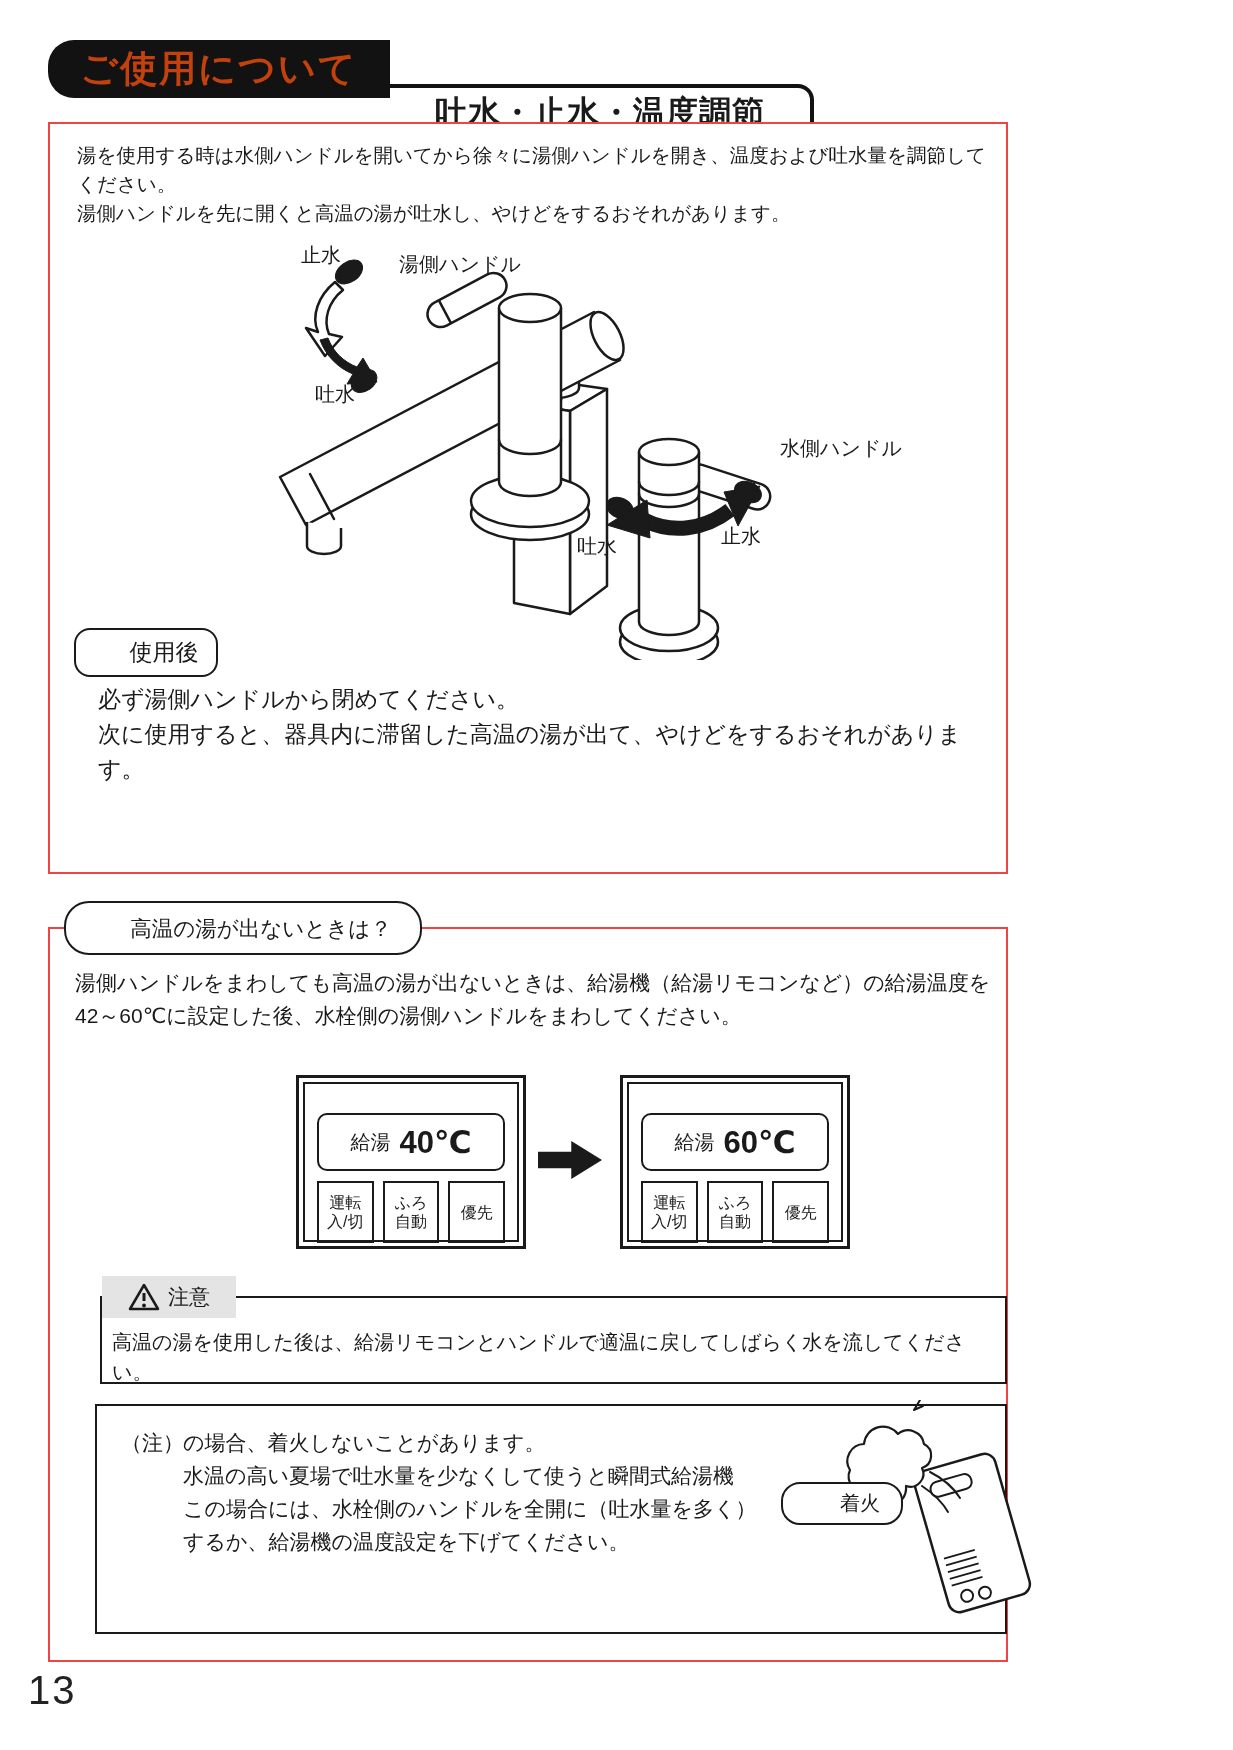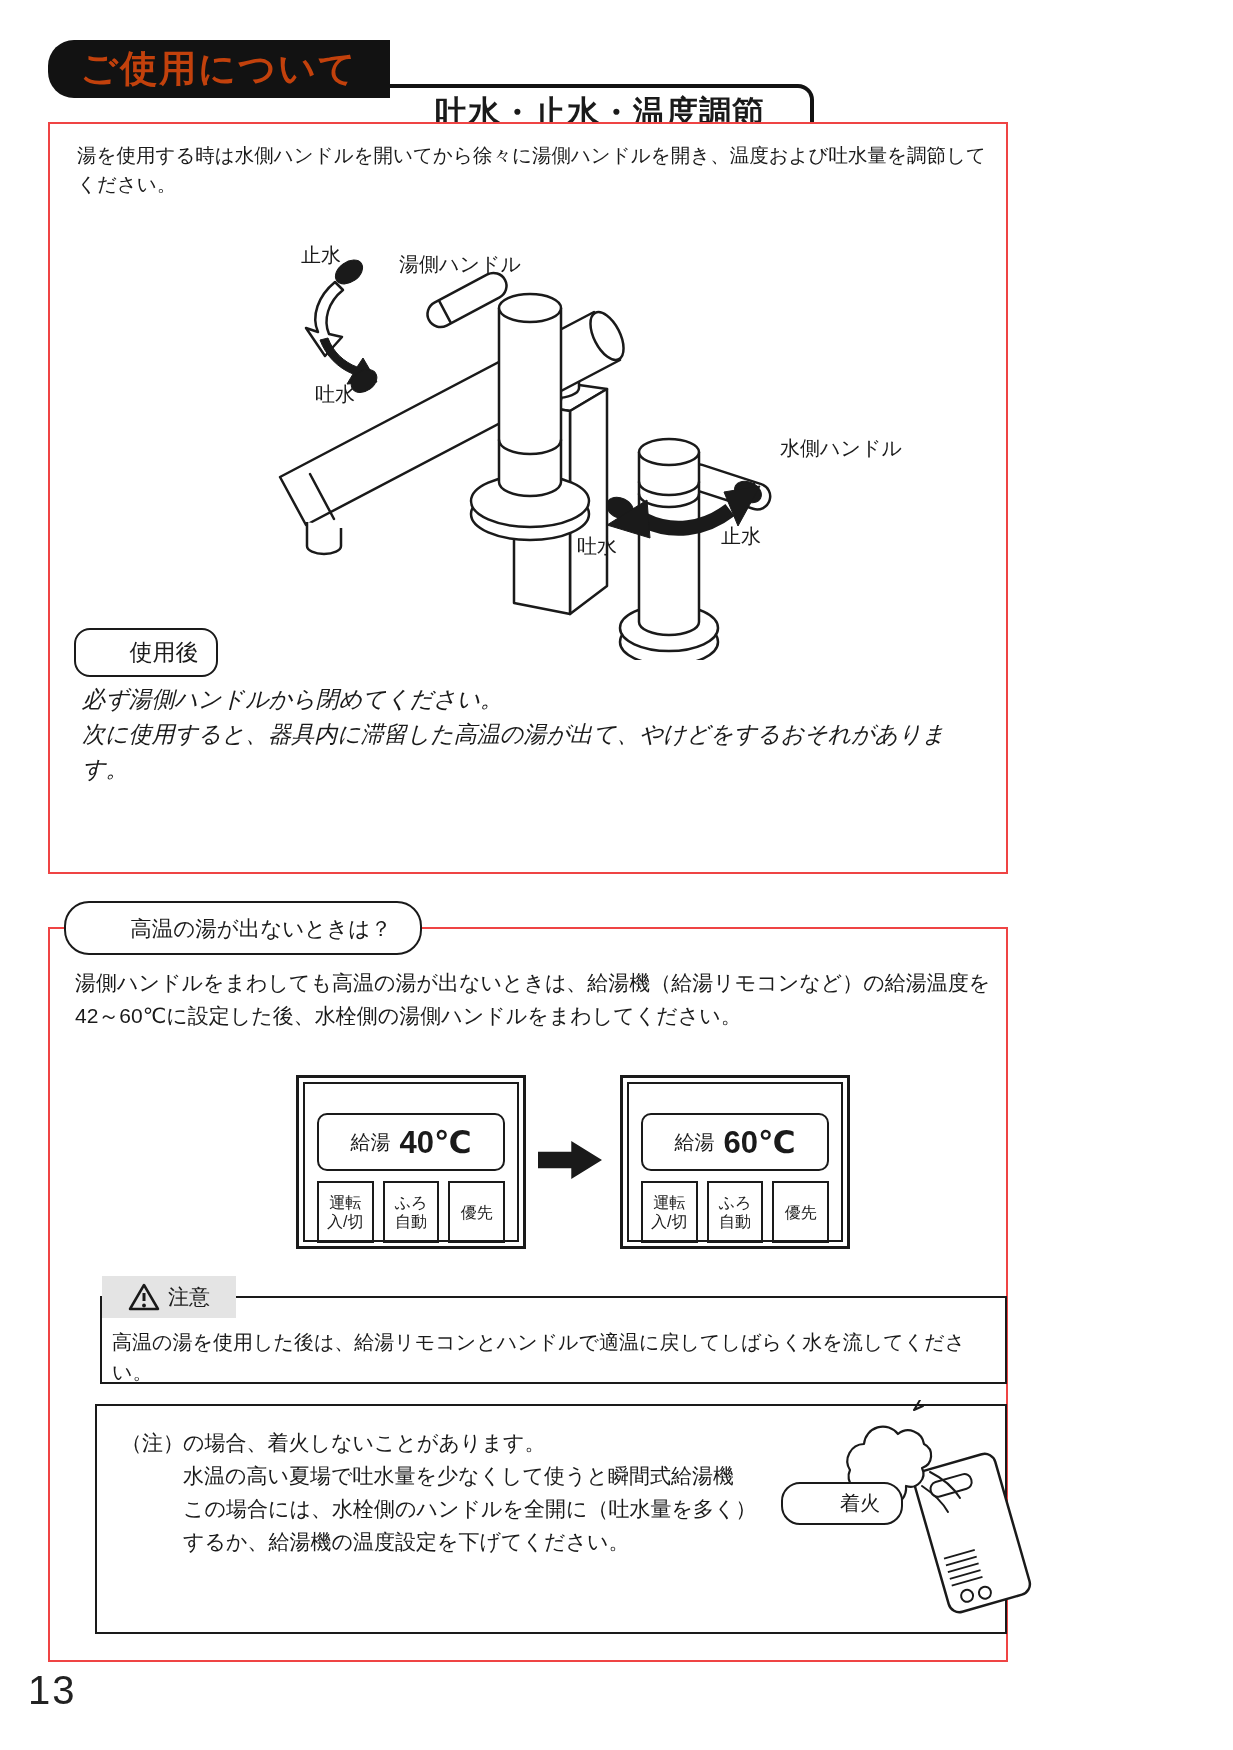--- a/index.html
+++ b/index.html
@@ -62,20 +62,21 @@
 
 <div class="page">
 
   <div class="abs banner">ご使用について</div>
   <div class="abs subtitle">吐水・止水・温度調節</div>
 
   <div class="abs frame" style="left:48px;top:122px;width:956px;height:748px;">
 
     <div class="abs para" style="left:27px;top:17px;width:912px;">
       <div>湯を使用する時は水側ハンドルを開いてから徐々に湯側ハンドルを開き、温度および吐水量を調節してください。</div>
+      <div>湯側ハンドルを先に開くと高温の湯が吐水し、やけどをするおそれがあります。</div>
     </div>
 
     <svg class="abs" style="left:202px;top:106px;" width="720" height="430" viewBox="0 0 720 430">
 
       <path class="ln" d="M262,172 L299,151 L355,159 L318,181 Z"></path>
       <path class="ln" d="M318,181 L355,159 L355,356 L318,384 Z"></path>
       <path class="ln" d="M262,172 L318,181 L318,384 L262,373 Z"></path>
       <path class="lno" d="M281,167 a14,7 0 0 1 28,3"></path>
 
       <ellipse class="ln" cx="303" cy="140" rx="24" ry="10"></ellipse>
@@ -124,21 +125,21 @@
     </svg>
 
     <div class="abs diagram-label" style="left:251px;top:118px;">止水</div>
     <div class="abs diagram-label" style="left:349px;top:127px;">湯側ハンドル</div>
     <div class="abs diagram-label" style="left:265px;top:257px;">吐水</div>
     <div class="abs diagram-label" style="left:730px;top:311px;">水側ハンドル</div>
     <div class="abs diagram-label" style="left:527px;top:409px;">吐水</div>
     <div class="abs diagram-label" style="left:671px;top:399px;">止水</div>
 
     <div class="abs pill" style="left:24px;top:504px;width:104px;height:45px;border-radius:16px;font-size:23px;">使用後</div>
-    <div class="abs bigpara" style="left:32px;top:558px;width:905px;font-style:italic;">
+    <div class="abs bigpara" style="left:48px;top:558px;width:905px;">
       <div>必ず湯側ハンドルから閉めてください。</div>
       <div>次に使用すると、器具内に滞留した高温の湯が出て、やけどをするおそれがあります。</div>
     </div>
   </div>
 
   <div class="abs pill" style="left:64px;top:901px;width:318px;height:50px;border-radius:25px;font-size:21.5px;z-index:2;">高温の湯が出ないときは？</div>
   <div class="abs frame" style="left:48px;top:927px;width:956px;height:731px;"></div>
 
   <div class="abs" style="left:75px;top:966px;width:918px;font-size:21px;line-height:33px;">湯側ハンドルをまわしても高温の湯が出ないときは、給湯機（給湯リモコンなど）の給湯温度を42～60℃に設定した後、水栓側の湯側ハンドルをまわしてください。</div>
 

